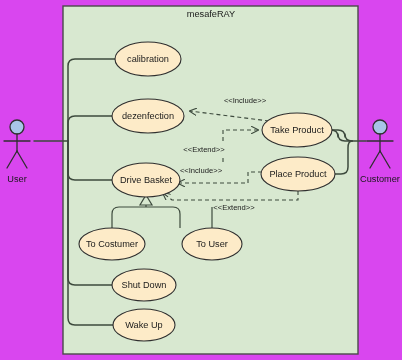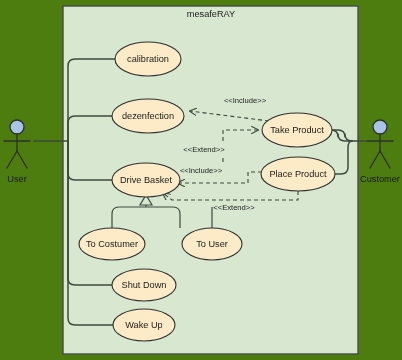--- a/index.html
+++ b/index.html
@@ -5,21 +5,21 @@
 <style>
   html, body {
     margin: 0;
     padding: 0;
     background: #ffffff;
   }
   #diagram-root {
     position: relative;
     width: 402px;
     height: 360px;
-    background: #4d7c0f;
+    background: #d946ef;
     font-family: "Liberation Sans", "DejaVu Sans", sans-serif;
     overflow: hidden;
   }
   svg.canvas {
     position: absolute;
     left: 0;
     top: 0;
     width: 402px;
     height: 360px;
     display: block;

